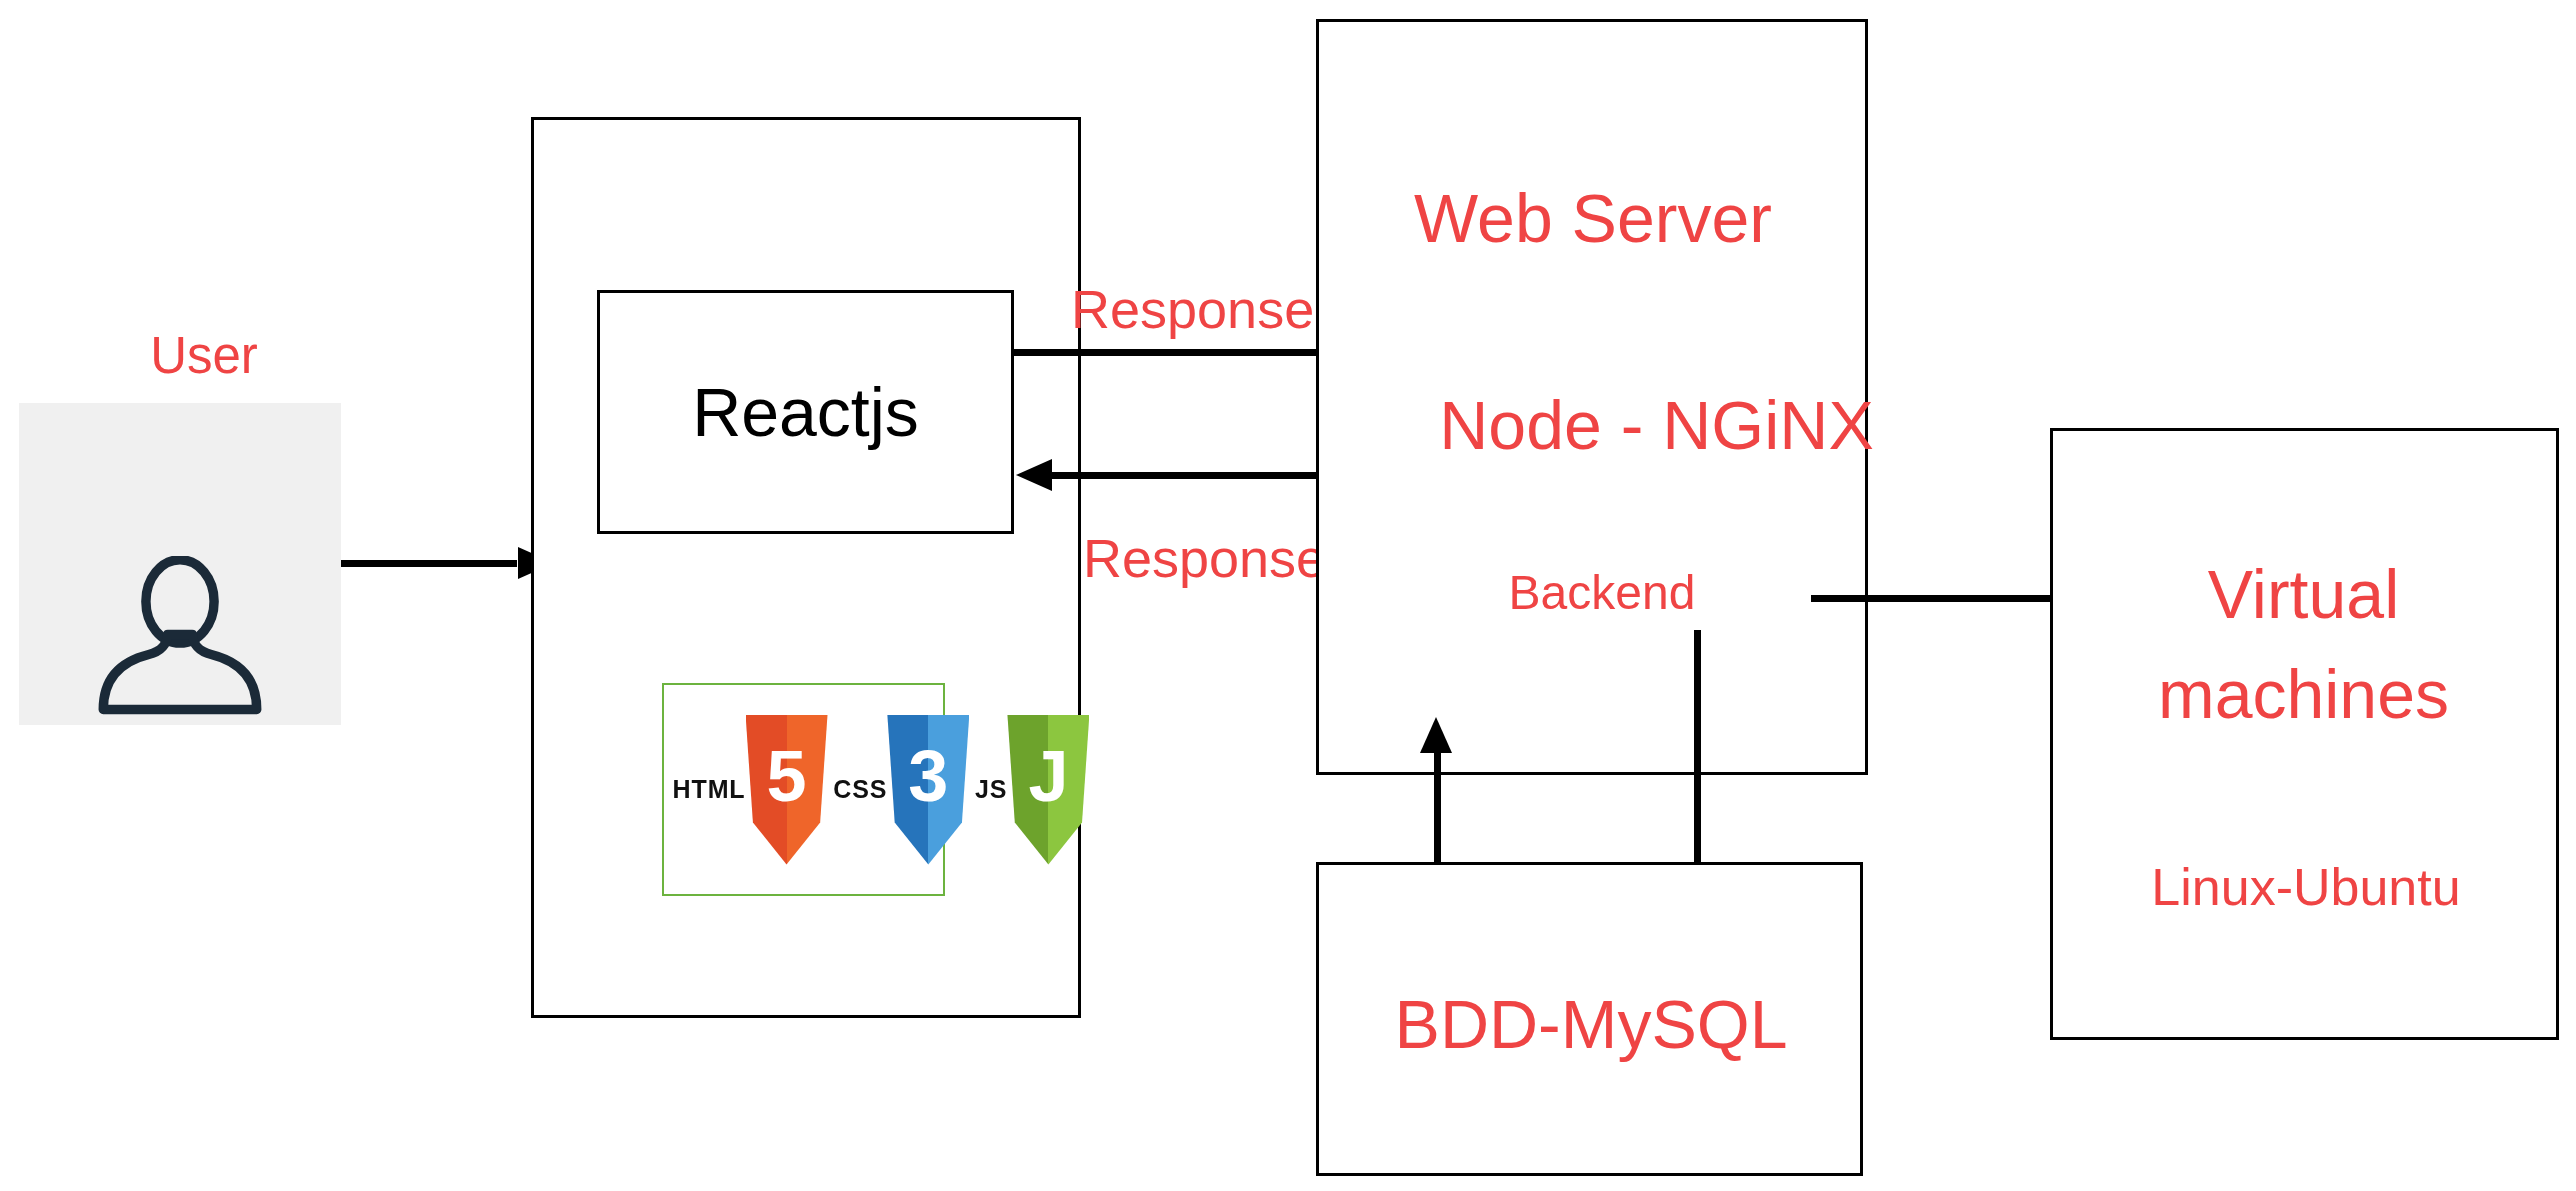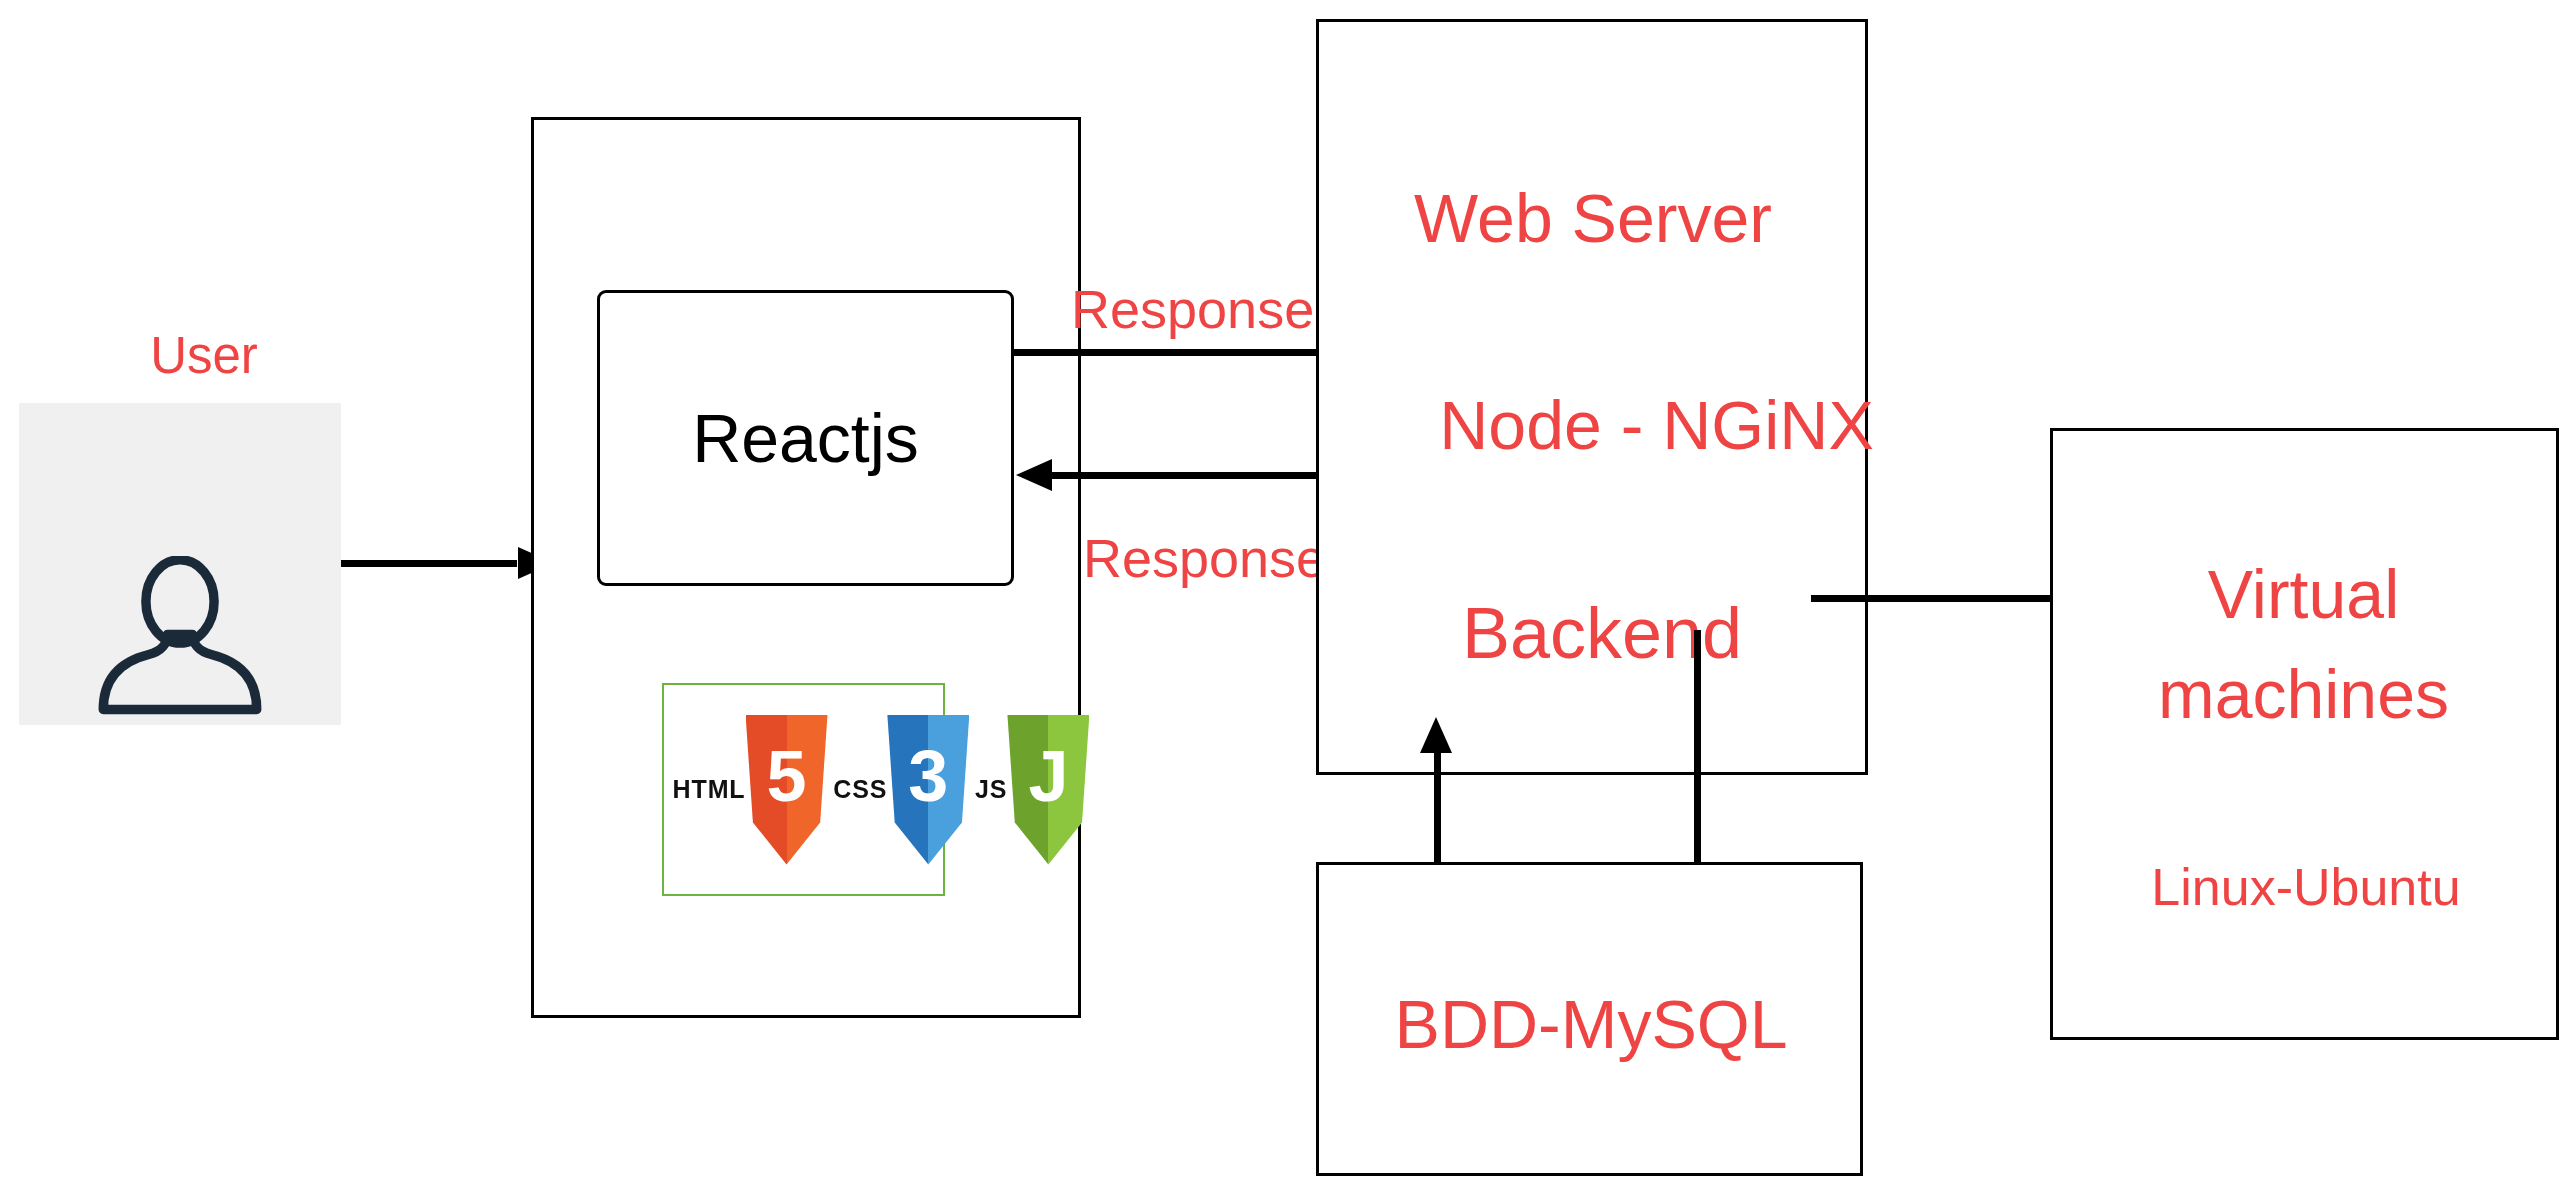--- a/index.html
+++ b/index.html
@@ -27,30 +27,30 @@
 
   .user-box {
     position:absolute; left:19px; top:403px; width:322px; height:322px;
     background:var(--user-box-bg,#f0f0f0);
     display:flex; align-items:flex-end; justify-content:center;
   }
   .person-svg { color:var(--user-icon,#1b2a38); margin-bottom:7.6px; }
 
   .user-label    { left:90px;  top:325px; width:228px; font-size:51px; line-height:61px; }
   .frontend-box  { left:531px; top:117px; width:550px; height:901px; }
-  .reactjs-box   { left:597px; top:290px; width:417px; height:296px;
+  .reactjs-box   { left:597px; top:290px; width:417px; height:244px;
                    display:flex; align-items:center; justify-content:center;
-                   font-size:68px;border-radius:9px; }
+                   font-size:68px; }
   .webserver-box { left:1316px; top:19px;  width:552px; height:756px; }
   .bdd-box       { left:1316px; top:862px; width:547px; height:314px; }
   .vm-box        { left:2050px; top:428px; width:509px; height:612px; }
 
   .ws-line1 { left:1337px; top:180px; width:512px; font-size:68px; line-height:76px; }
   .ws-line2 { left:1391px; top:387px; width:531px; font-size:68px; line-height:76px; }
-  .ws-line3 { left:1346px; top:555px; width:512px; font-size:72px; line-height:76px;margin-top:40px; }
+  .ws-line3 { left:1346px; top:555px; width:512px; font-size:48px; line-height:76px; }
   .bdd-label { left:1335px; top:986px; width:512px; font-size:68px; line-height:76px; }
   .vm-title    { left:2114px; top:544px; width:379px; font-size:68px; line-height:100px; }
   .vm-subtitle { left:2069px; top:849px; width:474px; font-size:52px; line-height:76px; }
 
   .request-label  { left:1071px; top:277px; width:228px; font-size:54px; line-height:64px; }
   .response-label { left:1067px; top:526px; width:275px; font-size:54px; line-height:64px; }
 
   
   .logos {
     position:absolute; left:662px; top:683px; width:283px; height:213px;

